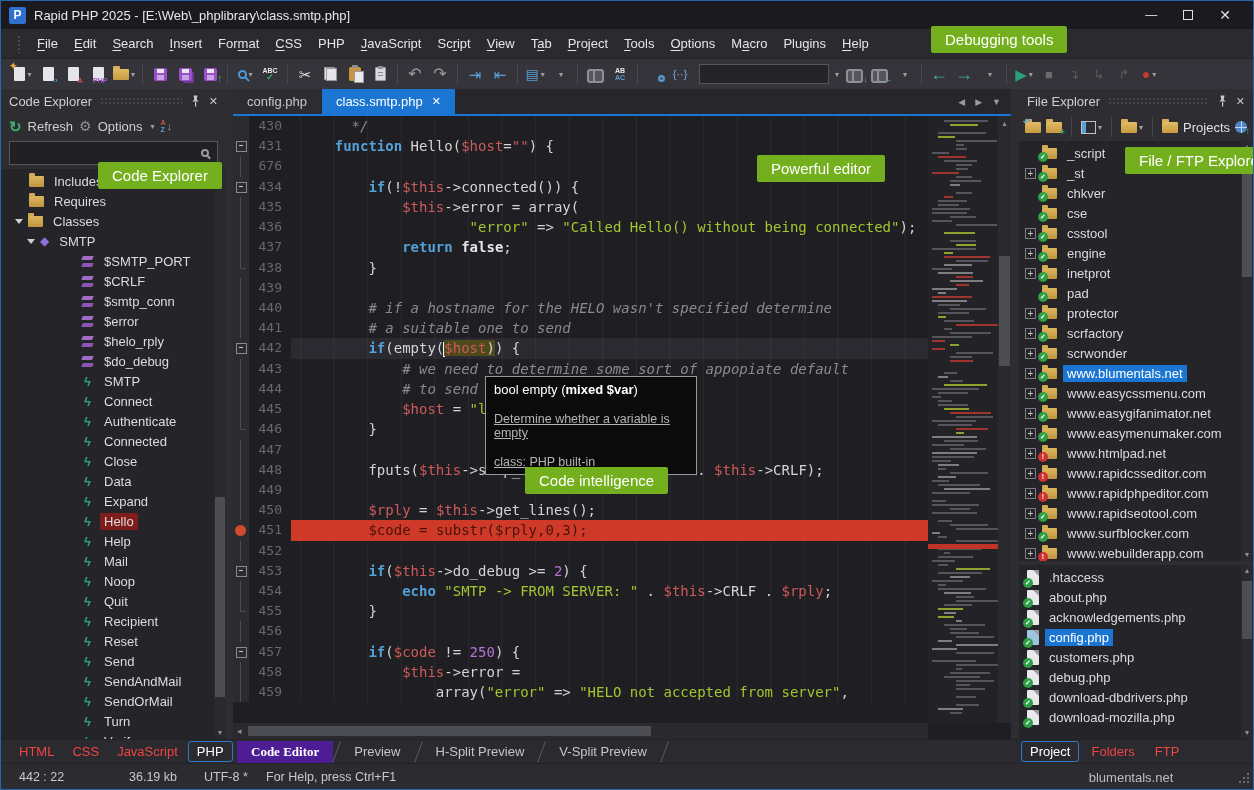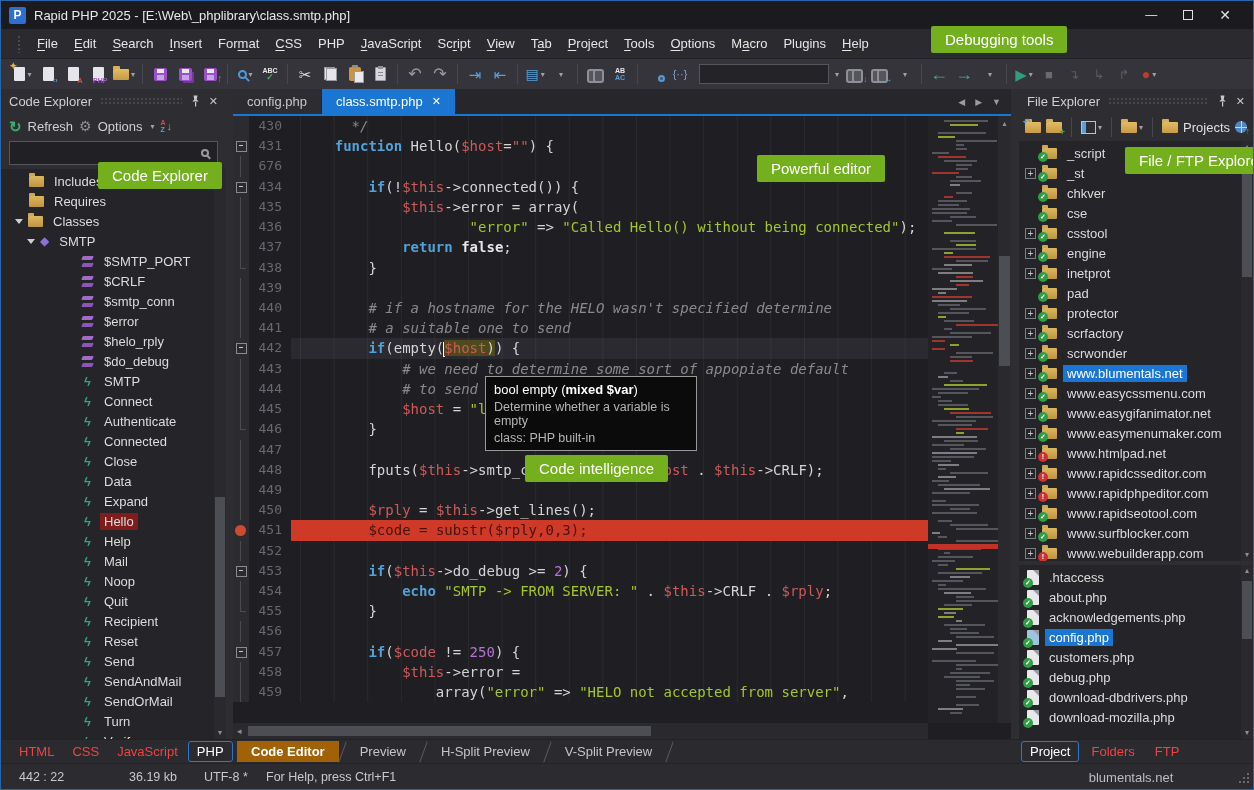--- a/index.html
+++ b/index.html
@@ -133,21 +133,21 @@
   .caret{display:inline-block;width:2px;height:15px;background:#fff;vertical-align:middle;margin:0 -1px;}
   .minimap{width:70px;background:#232327;position:relative;overflow:hidden;flex:none;}
   .mmbar{position:absolute;height:2px;} .mmband{position:absolute;left:0;right:0;height:5px;background:#c03326;}
   .vscroll{width:13px;background:#2a2a2e;position:relative;flex:none;}
   .hscroll{position:absolute;bottom:0;left:0;right:83px;height:16px;background:#2a2a2e;display:flex;align-items:center;}
   .hscroll .arr{color:#8f8f96;font-size:9px;padding:0 4px;}
   .hthumb{height:10px;background:#4d4d54;width:58%;margin-left:2px;}
   
   .tooltip{position:absolute;left:252px;top:260px;width:212px;background:#0b0b0b;border:1px solid #989898;padding:5px 8px;z-index:40;}
   .tt-title{font-size:13px;color:#fff;} .tt-title b{font-weight:bold;}
-  .tt-line{font-size:12.5px;color:#b5b5b5;margin-top:3px;}
+  .tt-line{font-size:12.5px;color:#b5b5b5;margin-top:15px;text-decoration:underline;}
   
   .callout{position:absolute;background:#74b01e;color:#fff;font-size:15px;padding:5px 14px;border-radius:2px;z-index:60;white-space:nowrap;}
   .callout .ptr{position:absolute;width:0;height:0;border:8px solid transparent;}
   .ptr-down{border-top-color:#74b01e;bottom:-15px;}
   .ptr-up{border-bottom-color:#74b01e;top:-15px;}
   
   .rtool{height:28px;display:flex;align-items:center;padding:0 6px;gap:5px;color:#e0e0e0;font-size:13px;flex:none;}
   .rt{position:relative;display:flex;align-items:center;}
   .mini-ov{position:absolute;font-size:9px;font-weight:bold;line-height:1;}
   .i-grid{width:15px;height:13px;border:1px solid #c0c0c6;background:linear-gradient(to right,#58a0d8 4px,transparent 4px);}
@@ -155,21 +155,21 @@
   .i-globe::before{content:"";position:absolute;left:50%;top:0;bottom:0;width:1px;background:#bcd6ee;}
   .i-globe::after{content:"";position:absolute;top:50%;left:0;right:0;height:1px;background:#bcd6ee;}
   
   .tabsrow{position:absolute;top:738px;left:0;right:0;height:24px;background:#2a2a2f;display:flex;align-items:center;border-top:1px solid #232327;}
   .trleft{width:232px;display:flex;align-items:center;padding-left:10px;gap:2px;flex:none;}
   .trcenter{flex:1;display:flex;align-items:center;padding-left:4px;}
   .trright{width:242px;display:flex;align-items:center;padding-left:10px;gap:4px;flex:none;}
   .btab{font-size:13px;color:#ef4444;padding:2px 8px;}
   .btab.boxed{border:1px solid #2e77c8;border-radius:3px;color:#fff;}
   .ctab{padding:3px 14px;color:#c5c5c5;font-size:13px;}
-  .ctab.active{font-weight:bold;color:#fff;background:#a16207;}
+  .ctab.active{font-weight:bold;color:#fff;background:#4c1d95;font-family:Liberation Serif, serif;}
   .slant{width:1px;height:22px;background:#5a5a60;transform:rotate(20deg);margin:0 3px;}
   
   .statusbar{position:absolute;top:762px;left:0;right:0;height:27px;background:#2b2b30;display:flex;align-items:center;color:#c9c9c9;font-size:12.5px;border-top:1px solid #232327;}
   .st-pos{margin-left:18px;width:110px;} .st-size{width:75px;} .st-enc{width:52px;} .st-help{margin-left:10px;}
   .st-site{margin-left:auto;width:210px;text-align:center;color:#bcbcc4;font-size:13px;}
   .grip{width:14px;height:14px;margin-right:3px;position:relative;}
   .grip::before{content:"";position:absolute;right:1px;bottom:1px;width:2px;height:2px;background:#6a6a72;
      box-shadow:-4px 0 #6a6a72,-8px 0 #6a6a72,0 -4px #6a6a72,-4px -4px #6a6a72,0 -8px #6a6a72;}
 </style>
 </head>
@@ -1017,21 +1017,21 @@
     <span class="st-site">blumentals.net</span>
     <span class="grip"></span>
   </div>
 
   <div class="callout" style="left:930px;top:25px;">
     <span>Debugging tools</span><span class="ptr ptr-down" style="left:55px;"></span>
   </div>
   <div class="callout" style="left:756px;top:154px;">
     <span>Powerful editor</span><span class="ptr ptr-down" style="left:60px;"></span>
   </div>
-  <div class="callout" style="left:524px;top:454px;">
+  <div class="callout" style="left:524px;top:466px;">
     <span>Code intelligence</span><span class="ptr ptr-up" style="left:62px;"></span>
   </div>
   <div class="callout" style="left:97px;top:161px;">
     <span>Code Explorer</span><span class="ptr ptr-down" style="left:68px;"></span>
   </div>
   <div class="callout" style="left:1124px;top:146px;">
     <span>File / FTP Explorer</span><span class="ptr ptr-down" style="left:58px;"></span>
   </div>
 
 </div>

